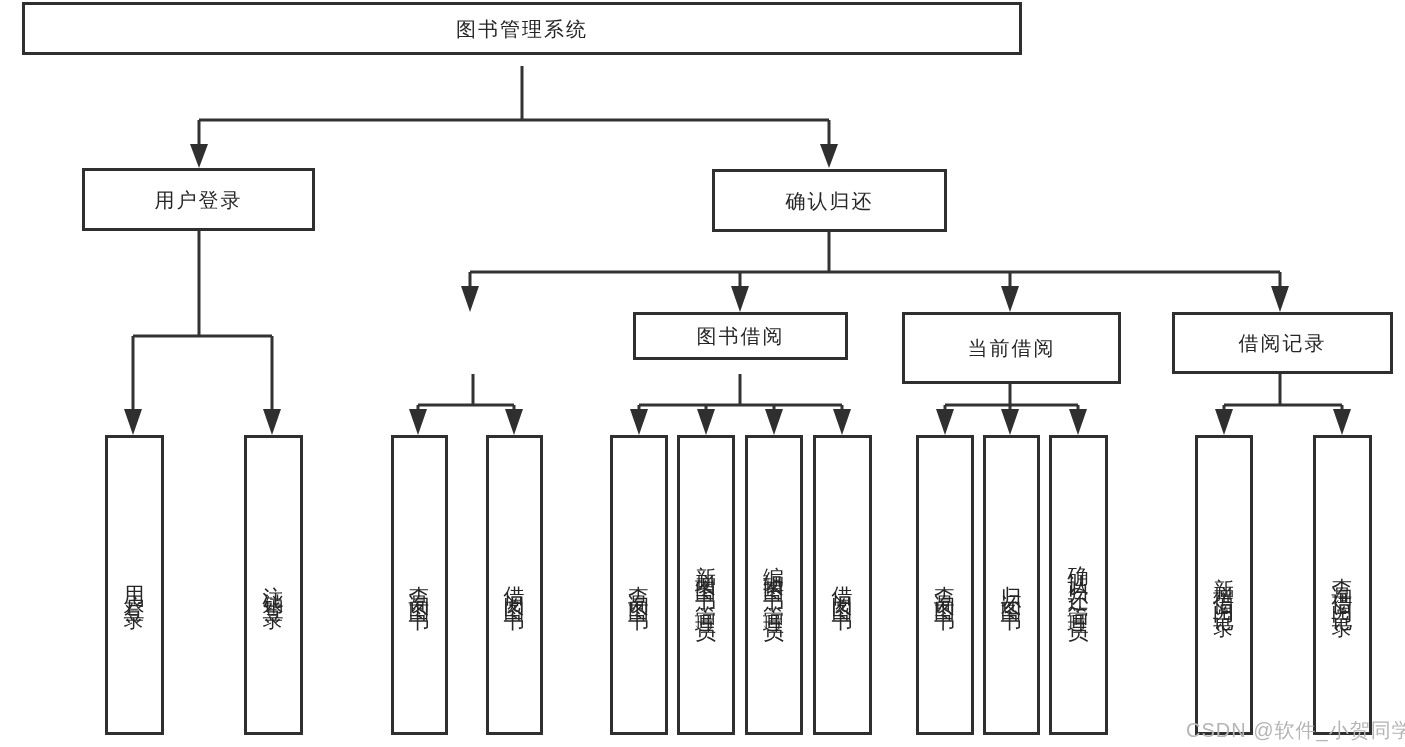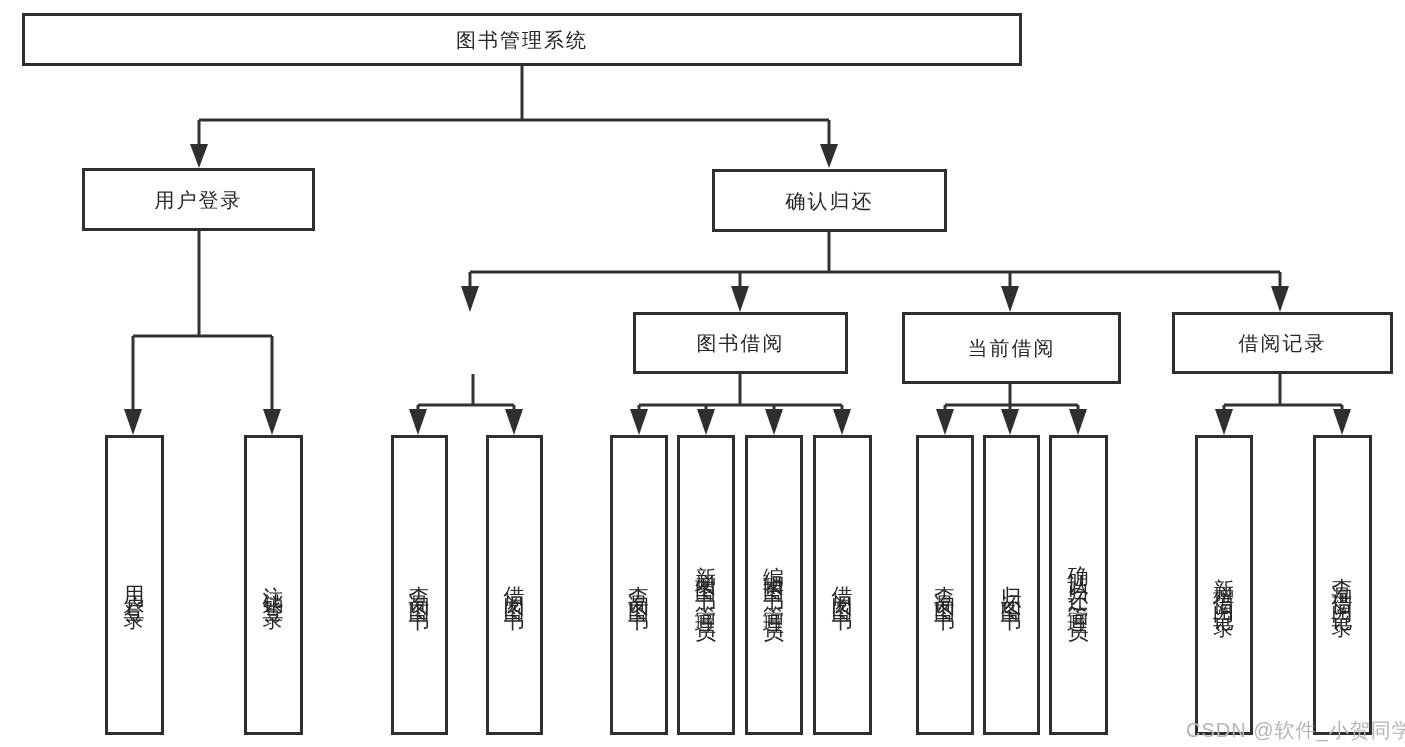--- a/index.html
+++ b/index.html
@@ -27,27 +27,27 @@
   }
   .leaf{top:435px;height:300px;}
   .leaf span{
     writing-mode:vertical-rl;
     text-orientation:mixed;
     font-size:21px;
     letter-spacing:8px;
     line-height:1;
   }
   
-  .n-root{left:22px;top:13px;width:1000px;height:53px;font-family:Liberation Serif, serif;}
+  .n-root{left:22px;top:2px;width:1000px;height:53px;font-family:Liberation Serif, serif;}
   
   .n-user-login{left:82px;top:168px;width:233px;height:63px;}
   .n-book-mgmt{left:712px;top:169px;width:235px;height:63px;}
   
   .n-new-books{left:363px;top:312px;width:220px;height:62px;}
-  .n-book-borrow{left:633px;top:312px;width:215px;height:62px;}
+  .n-book-borrow{left:633px;top:312px;width:215px;height:48px;}
   .n-current-borrow{left:902px;top:312px;width:219px;height:72px;}
   .n-borrow-records{left:1172px;top:312px;width:221px;height:62px;}
   
   .l-user-login{left:105px;width:59px;}
   .l-logout{left:244px;width:59px;}
   .l-nb-query{left:391px;width:57px;}
   .l-nb-borrow{left:486px;width:57px;}
   .l-bb-query{left:610px;width:58px;}
   .l-bb-add{left:677px;width:58px;}
   .l-bb-edit{left:745px;width:58px;}

